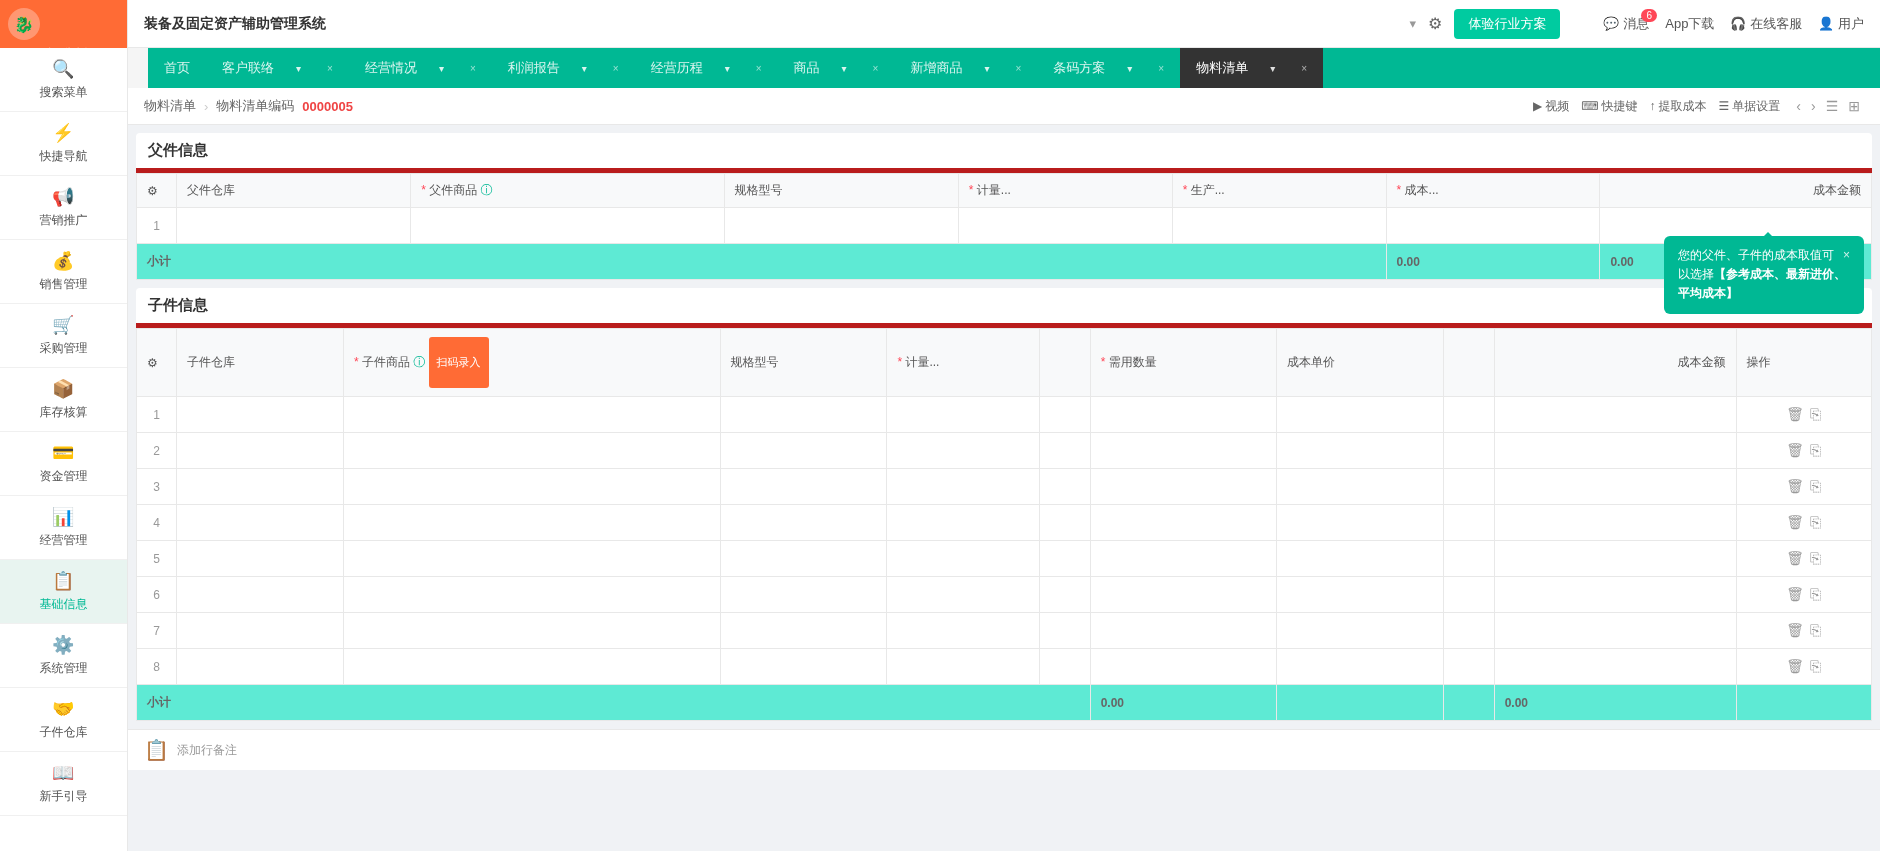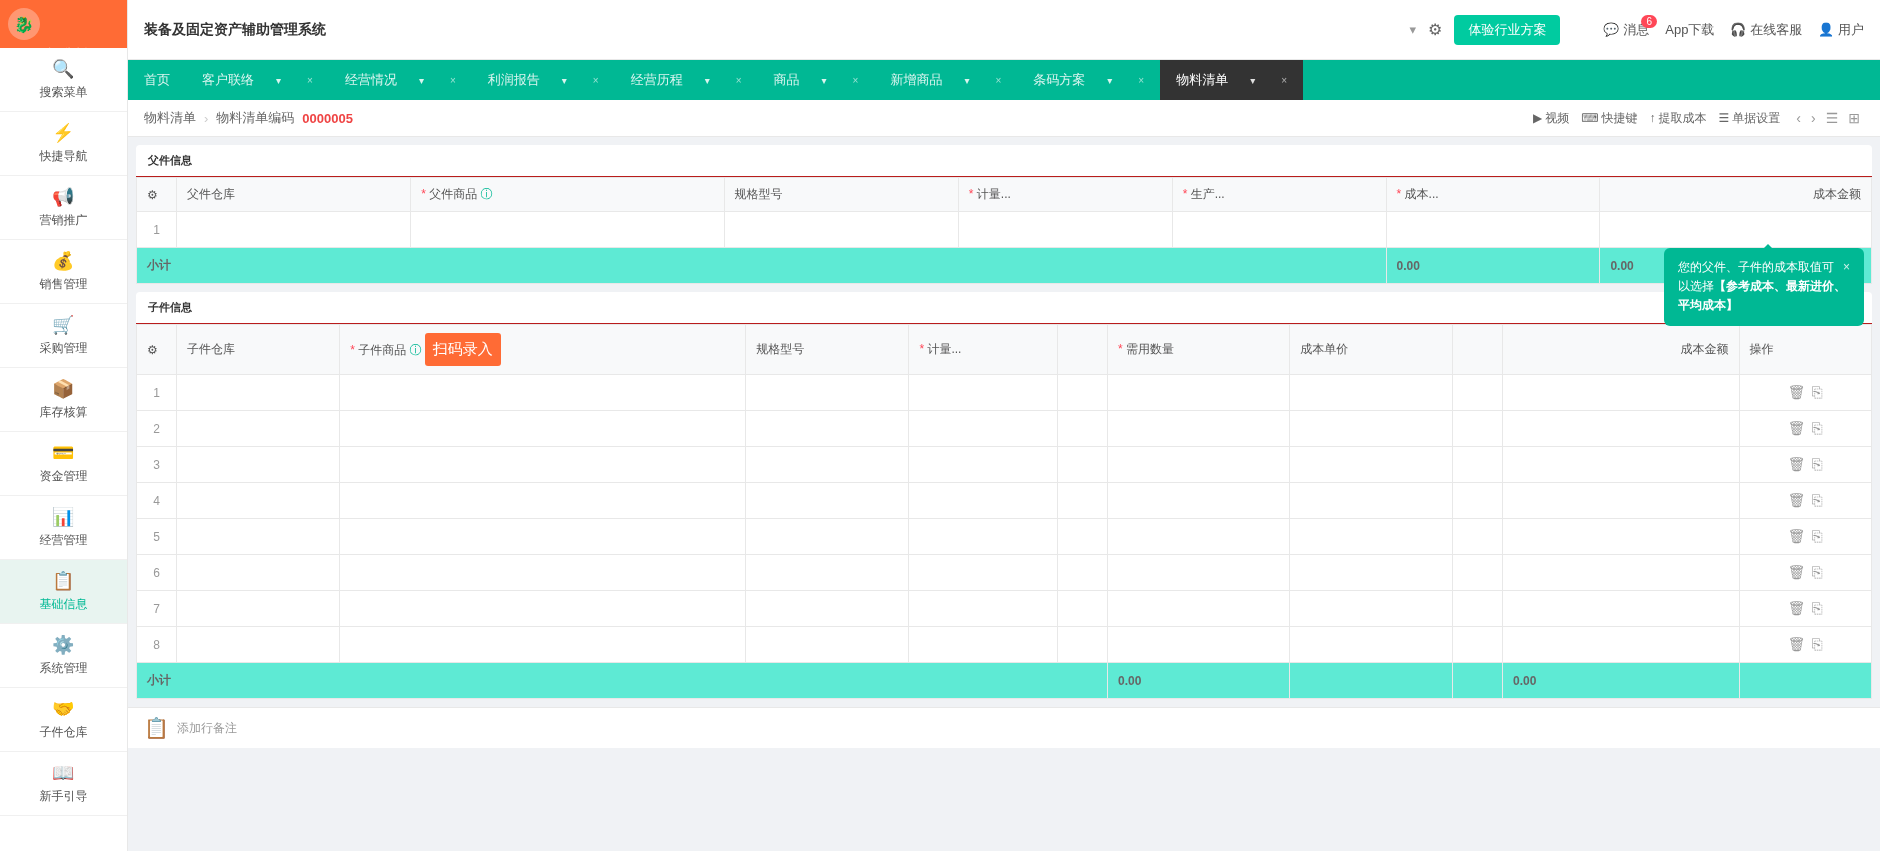--- a/index.html
+++ b/index.html
@@ -53,21 +53,21 @@
 
     
     .main { flex: 1; display: flex; flex-direction: column; overflow: hidden; }
 
     
     .top-header {
       background: #fff;
       display: flex;
       align-items: center;
       padding: 0 16px;
-      height: 60px;
+      height: 48px;
       border-bottom: 1px solid #e8e8e8;
       gap: 12px;
     }
     .system-title { color: #333; font-size: 14px; font-weight: bold; flex: 1; }
     .header-controls { display: flex; align-items: center; gap: 16px; color: #555; font-size: 13px; }
     .header-badge { position: relative; display: inline-block; margin-left: 31px; }
     .badge-count {
       position: absolute;
       top: -6px;
       right: -8px;
@@ -90,20 +90,21 @@
       font-size: 13px;
     }
 
     
     .nav-tabs {
       background: #00b894;
       display: flex;
       align-items: center;
       height: 40px;
       overflow: hidden;
+      margin-left: 20px;
     }
     .nav-tab {
       padding: 0 16px;
       height: 100%;
       display: flex;
       align-items: center;
       color: rgba(255,255,255,0.85);
       cursor: pointer;
       font-size: 13px;
       gap: 6px;
@@ -129,24 +130,24 @@
     .breadcrumb-item { color: #666; cursor: pointer; }
     .breadcrumb-separator { color: #ccc; }
     .breadcrumb-code { color: #ef4444; font-weight: bold; }
     .breadcrumb-actions { margin-left: auto; display: flex; align-items: center; gap: 12px; color: #666; font-size: 12px; }
     .breadcrumb-actions span { cursor: pointer; display: flex; align-items: center; gap: 3px; }
 
     
     .section { background: #fff; margin: 8px; border-radius: 4px; }
     .section-title {
       padding: 8px 12px;
-      font-size: 11px;
+      font-size: 15px;
       font-weight: bold;
       color: #333;
-      border-bottom: 1px solid #b91c1c;
+      border-bottom: 5px solid #b91c1c;
     }
 
     
     .data-table {
       width: 100%;
       border-collapse: collapse;
       font-size: 12px;
     }
     .data-table th {
       background: #f8f9fa;
@@ -171,22 +172,22 @@
     }
     .data-table .row-num { color: #999; text-align: center; width: 40px; }
     .settings-icon-cell { text-align: center; color: #999; cursor: pointer; width: 40px; }
 
     
     .scan-btn {
       background: #ff6b35;
       color: #fff;
       border: none;
       border-radius: 3px;
-      padding: 7px 8px;
-      font-size: 15px;
+      padding: 18px 8px;
+      font-size: 11px;
       cursor: pointer;
     }
 
     
     .action-icons { display: flex; gap: 6px; justify-content: center; }
     .action-icon { color: #999; cursor: pointer; font-size: 14px; }
 
     
     .tooltip-popup {
       position: absolute;

